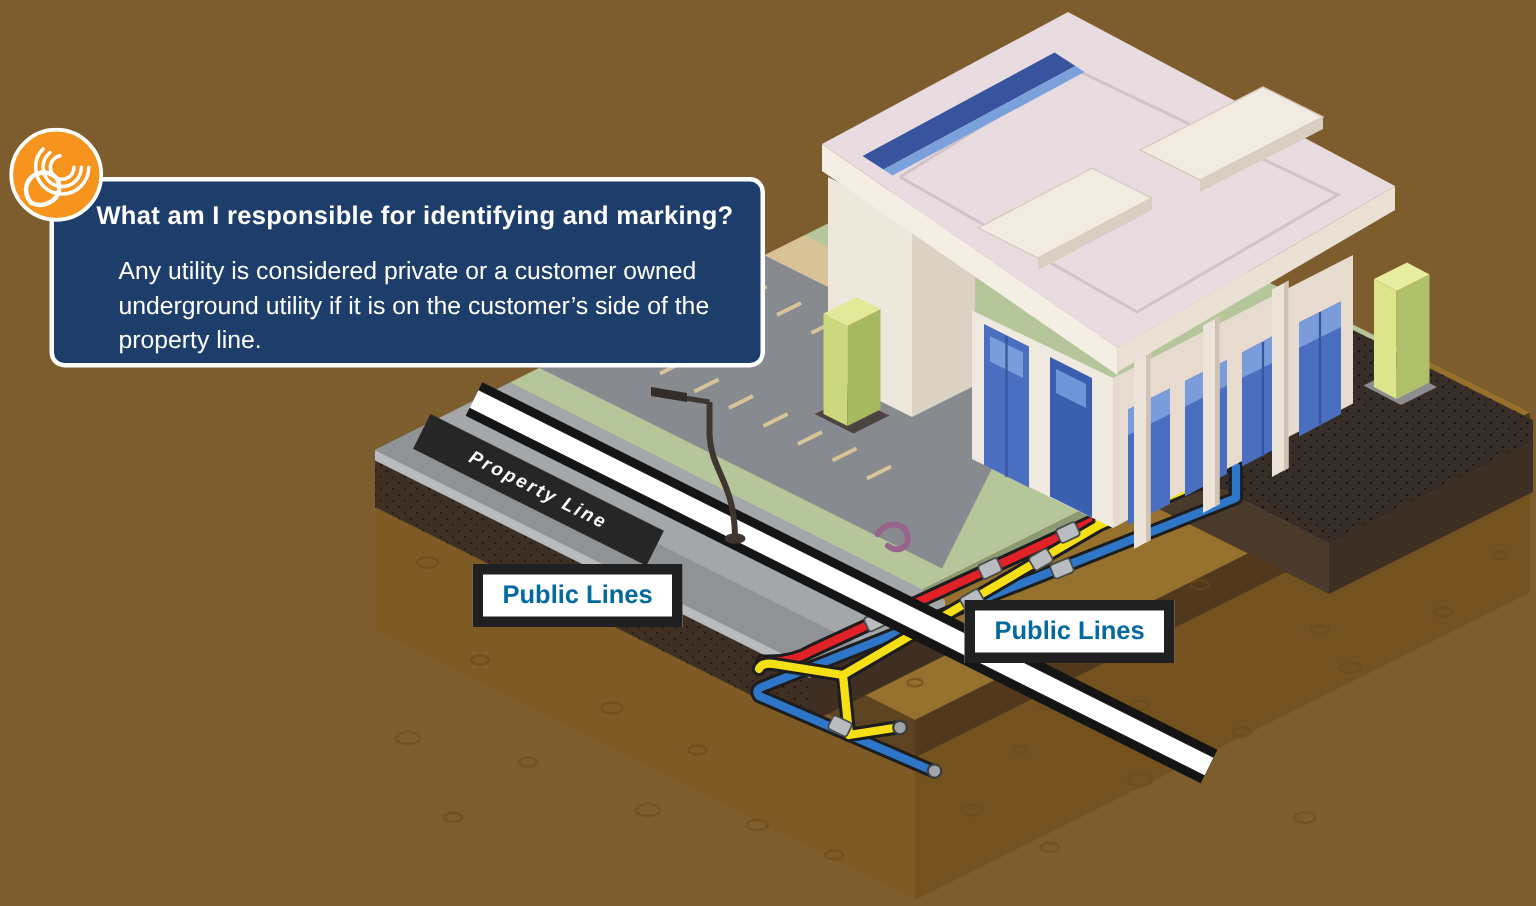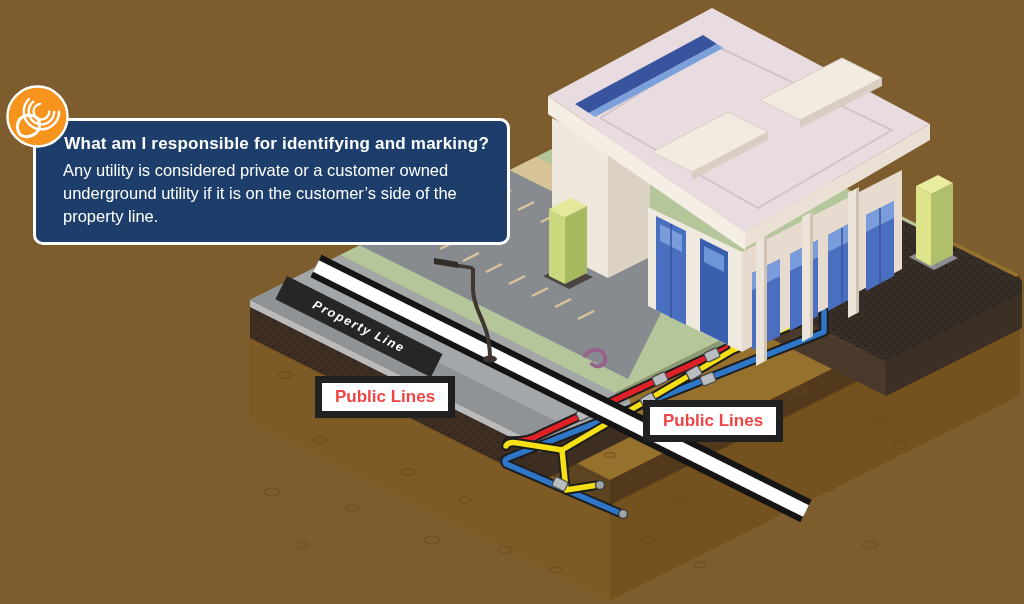--- a/index.html
+++ b/index.html
@@ -4,29 +4,29 @@
 <style>
   html,body{margin:0;padding:0;}
   .stage{position:relative;width:1024px;height:604px;background:#7d5c2d;overflow:hidden;
          font-family:"Liberation Sans",sans-serif;}
   .stage svg{position:absolute;left:0;top:0;}
   
   .callout{position:absolute;left:33px;top:118px;width:477px;height:127px;background:#1d3e6b;
            border:3px solid #ffffff;border-radius:10px;box-sizing:border-box;
            padding:12px 18px 10px 27px;color:#ffffff;z-index:30;}
   .callout h2{margin:0 0 5px 0;font-size:17px;line-height:1.25;font-weight:bold;letter-spacing:.2px;text-align:right;}
-  .callout p{margin:0;font-size:16.5px;line-height:1.38;}
+  .callout p{margin:16px;font-size:16.5px;line-height:1.38;}
   .brand{position:absolute;left:6px;top:85px;width:63px;height:63px;z-index:31;}
   
   .pl-band{position:absolute;left:287px;top:276px;width:174px;height:26px;background:#262626;
            color:#fff;transform:rotate(26.6deg);transform-origin:0 0;display:flex;align-items:center;
            justify-content:center;font-size:12.5px;font-weight:bold;font-style:italic;
            letter-spacing:1.6px;z-index:20;}
   
-  .tag{position:absolute;background:#ffffff;border:7px solid #202020;color:#ef4444;font-weight:bold;
+  .tag{position:absolute;background:#ffffff;border:7px solid #202020;color:#0369a1;font-weight:bold;
        font-size:17px;padding:3px 13px;white-space:nowrap;z-index:25;line-height:1.3;}
   .tag.public{left:315px;top:376px;}
   .tag.private{left:643px;top:400px;}
 </style>
 </head>
 <body>
 
 <div class="stage">
 
 <svg width="1024" height="604" viewBox="0 0 1024 604">

